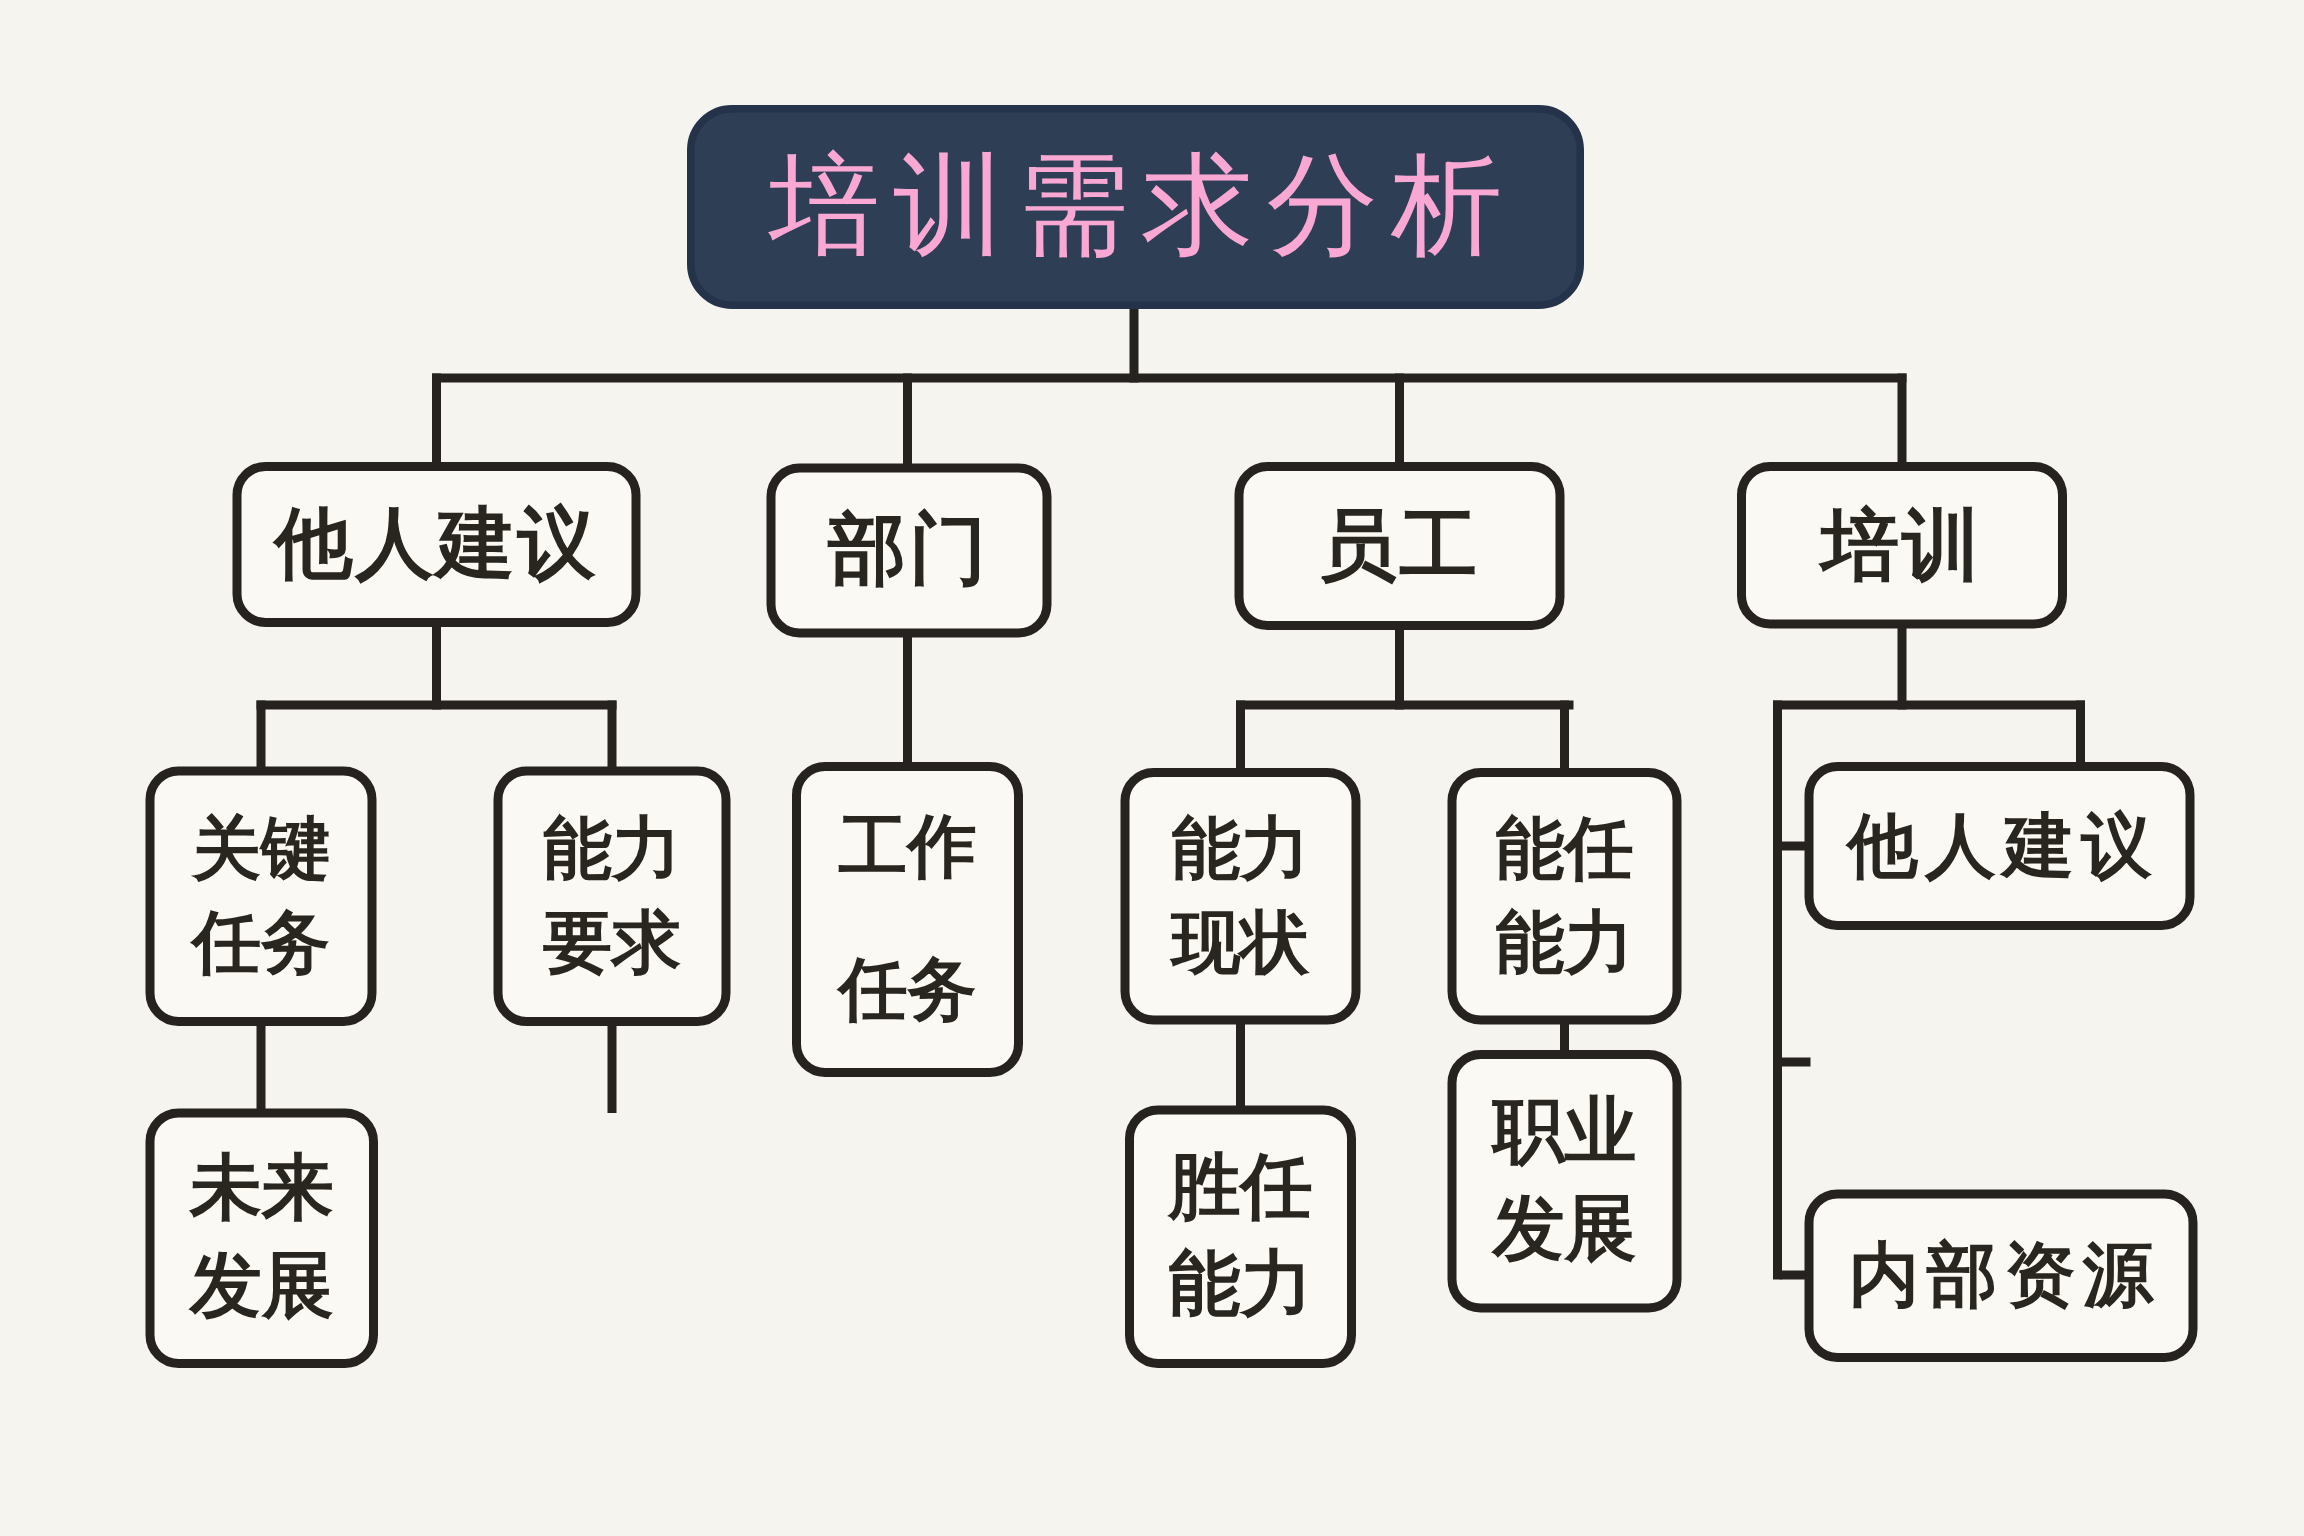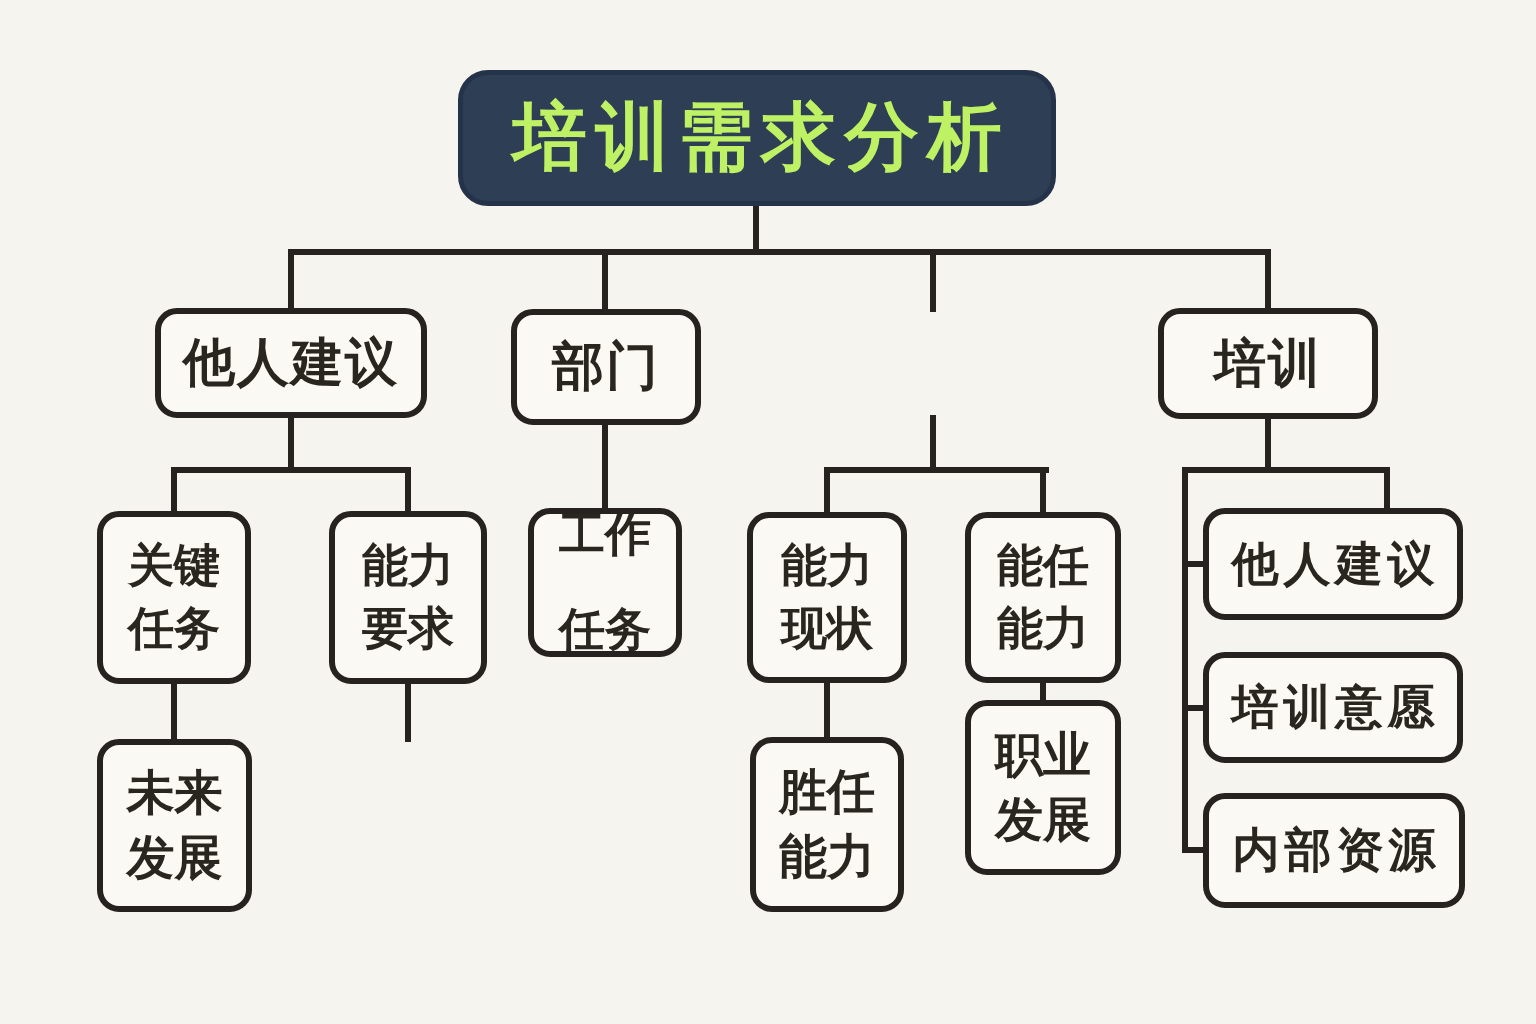--- a/index.html
+++ b/index.html
@@ -23,25 +23,25 @@
     flex-direction: column;
     align-items: center;
     justify-content: center;
     text-align: center;
     z-index: 2;
   }
   .root {
     background: #2e3e54;
     border: 5px solid #24334a;
     border-radius: 30px;
-    color: #bef264;
+    color: #f9a8d4;
     font-size: 74px;
     letter-spacing: 9px;
     text-indent: 9px;
-    font-weight: bold;
+    font-weight: normal;
     z-index: 2;
   }
   .lv2   { font-size: 52px; letter-spacing: 2px; }
   .lv3   { font-size: 46px; line-height: 1.36; font-family: Liberation Serif, serif; }
   .lv4   { font-size: 48px; line-height: 1.34; }
   .side  { font-size: 47px; letter-spacing: 5px; text-indent: 5px; }
   .line {
     position: absolute;
     background: #26221f;
     z-index: 1;
@@ -89,33 +89,36 @@
   <div class="node root" style="left:458px; top:70px; width:598px; height:136px;">
     <span>培训需求分析</span>
   </div>
 
   <div class="node lv2" style="left:155px; top:308px; width:272px; height:110px;">
     <span>他人建议</span>
   </div>
   <div class="node lv2" style="left:511px; top:309px; width:190px; height:116px;">
     <span>部门</span>
   </div>
+  <div class="node lv2" style="left:823px; top:308px; width:220px; height:112px;">
+    <span>员工</span>
+  </div>
   <div class="node lv2" style="left:1158px; top:308px; width:220px; height:111px;">
     <span>培训</span>
   </div>
 
   <div class="node lv3" style="left:97px; top:511px; width:154px; height:173px;">
     <span>关键</span>
     <span>任务</span>
   </div>
   <div class="node lv3" style="left:329px; top:511px; width:158px; height:173px;">
     <span>能力</span>
     <span>要求</span>
   </div>
-  <div class="node lv3" style="left:528px; top:508px; width:154px; height:149px;gap:32px;">
+  <div class="node lv3" style="left:528px; top:508px; width:154px; height:210px;gap:32px;">
     <span>工作</span>
     <span>任务</span>
   </div>
   <div class="node lv3" style="left:747px; top:512px; width:160px; height:171px;">
     <span>能力</span>
     <span>现状</span>
   </div>
   <div class="node lv3" style="left:965px; top:512px; width:156px; height:171px;">
     <span>能任</span>
     <span>能力</span>
@@ -130,20 +133,17 @@
     <span>能力</span>
   </div>
   <div class="node lv4" style="left:965px; top:700px; width:156px; height:175px;">
     <span>职业</span>
     <span>发展</span>
   </div>
 
   <div class="node side" style="left:1203px; top:508px; width:260px; height:112px;">
     <span>他人建议</span>
   </div>
-  <div class="node side" style="left:1203px; top:652px; width:260px; height:111px;">
-    <span>培训意愿</span>
-  </div>
   <div class="node side" style="left:1203px; top:793px; width:262px; height:115px;">
     <span>内部资源</span>
   </div>
 
 </div>
 
 </body></html>

